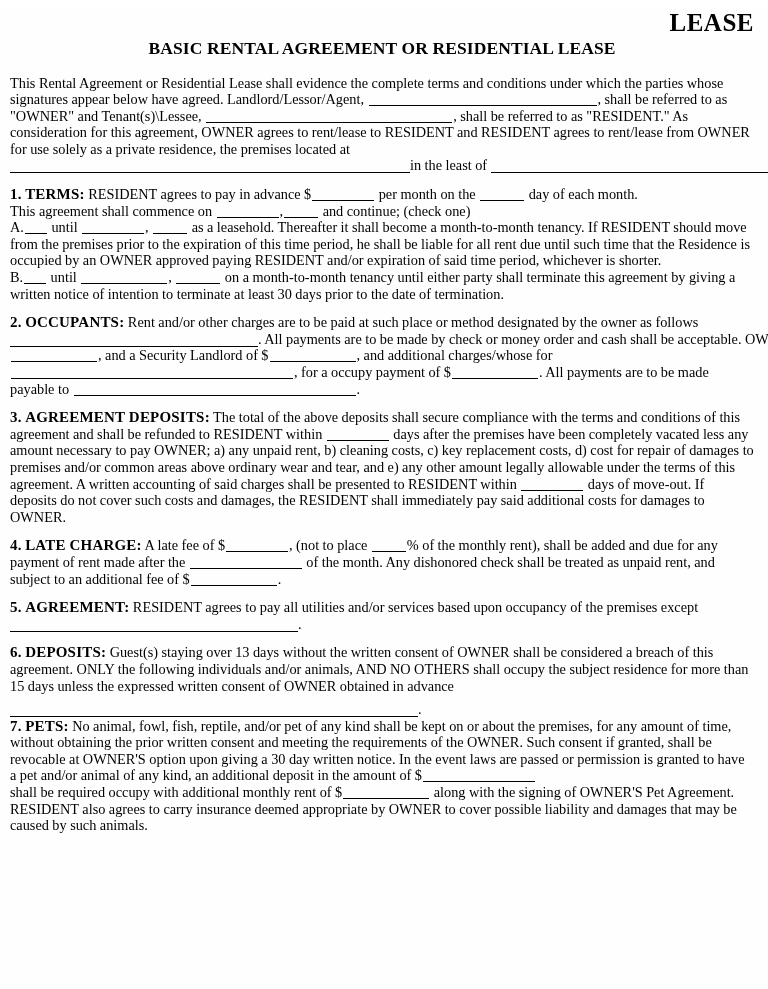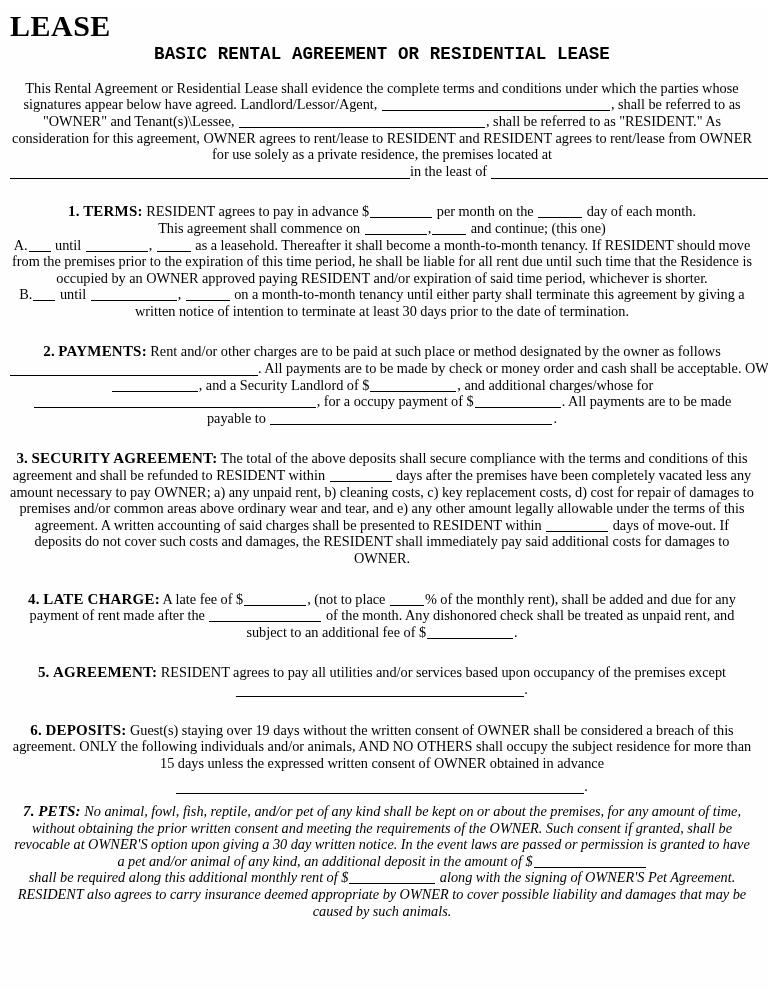--- a/index.html
+++ b/index.html
@@ -19,48 +19,48 @@
     position: relative;
     width: 768px;
     height: 989px;
     background: #fefefe;
     box-sizing: border-box;
     padding: 0 14px 0 10px;
   }
 
   
   .title-main {
-    text-align: left;
-    font-size: 30px;
+    text-align: right;
+    font-size: 25px;
     font-weight: bold;
     letter-spacing: 0.5px;
     line-height: 1.05;
     margin: 10px 0 0 0;
     font-family: "Liberation Serif", "DejaVu Serif", serif;
   }
   .title-sub {
     text-align: center;
     font-size: 17.5px;
     font-weight: bold;
     letter-spacing: 0.1px;
     line-height: 1.1;
     margin: 3px 0 0 0;
-    font-family: Liberation Mono, monospace;
+    font-family: Liberation Serif, serif;
   }
 
   
   .block {
     font-size: 14.3px;
     line-height: 16.6px;
-    text-align: center;
+    text-align: left;
     margin: 0;
     word-spacing: -0.1px;
   }
   .preamble { margin-top: 16px; }
-  .sec { margin-top: 24px; }
+  .sec { margin-top: 12px; }
 
   .heading {
     font-weight: bold;
     font-size: 15px;
     letter-spacing: 0.2px;
   }
 
   
   .fill {
     display: inline-block;
@@ -112,46 +112,46 @@
 
   <div class="block sec">
     <span class="heading">1.</span>
     <span class="heading">TERMS:</span>
     <span>RESIDENT agrees to pay in advance $</span><span class="fill u-m"></span>
     <span>per month on the</span>
     <span class="fill u-s"></span>
     <span>day of each month.</span><br>
     <span>This agreement shall commence on</span>
     <span class="fill u-m"></span><span>,</span><span class="fill u-xs"></span>
-    <span>and continue; (this one)</span><br>
+    <span>and continue; (check one)</span><br>
     <span>A.</span><span class="fill u-xxs"></span>
     <span>until</span>
     <span class="fill u-m"></span><span>,</span>
     <span class="fill u-xs"></span>
     <span>as a leasehold. Thereafter it shall become a month-to-month tenancy. If RESIDENT should move from the premises prior to the expiration of this time period, he shall be liable for all rent due until such time that the Residence is occupied by an OWNER approved paying RESIDENT and/or expiration of said time period, whichever is shorter.</span><br>
     <span>B.</span><span class="fill u-xxs"></span>
     <span>until</span>
     <span class="fill u-l"></span><span>,</span>
     <span class="fill u-s"></span>
     <span>on a month-to-month tenancy until either party shall terminate this agreement by giving a written notice of intention to terminate at least 30 days prior to the date of termination.</span>
   </div>
 
   <div class="block sec">
     <span class="heading">2.</span>
-    <span class="heading">PAYMENTS:</span>
+    <span class="heading">OCCUPANTS:</span>
     <span>Rent and/or other charges are to be paid at such place or method designated by the owner as follows</span>
     <span class="rule-row"><span class="rule-seg seg-pay"></span><span>. All payments are to be made by check or money order and cash shall be acceptable. OWNER acknowledges receipt of the First Month's rent of $</span></span>
     <span class="fill u-l"></span><span>, and a Security Landlord of $</span><span class="fill u-l"></span><span>, and additional charges/whose for</span>
     <span class="fill u-5xl"></span><span>, for a occupy payment of $</span><span class="fill u-l"></span><span>. All payments are to be made payable to</span>
     <span class="fill u-5xl"></span><span>.</span>
   </div>
 
   <div class="block sec">
     <span class="heading">3.</span>
-    <span class="heading">SECURITY AGREEMENT:</span>
+    <span class="heading">AGREEMENT DEPOSITS:</span>
     <span>The total of the above deposits shall secure compliance with the terms and conditions of this agreement and shall be refunded to RESIDENT within</span>
     <span class="fill u-m"></span>
     <span>days after the premises have been completely vacated less any amount necessary to pay OWNER; a) any unpaid rent, b) cleaning costs, c) key replacement costs, d) cost for repair of damages to premises and/or common areas above ordinary wear and tear, and e) any other amount legally allowable under the terms of this agreement. A written accounting of said charges shall be presented to RESIDENT within</span>
     <span class="fill u-m"></span>
     <span>days of move-out. If deposits do not cover such costs and damages, the RESIDENT shall immediately pay said additional costs for damages to OWNER.</span>
   </div>
 
   <div class="block sec">
     <span class="heading">4.</span>
     <span class="heading">LATE CHARGE:</span>
@@ -164,25 +164,25 @@
   <div class="block sec">
     <span class="heading">5.</span>
     <span class="heading">AGREEMENT:</span>
     <span>RESIDENT agrees to pay all utilities and/or services based upon occupancy of the premises except</span>
     <span class="rule-row"><span class="rule-seg seg-util"></span><span>.</span></span>
   </div>
 
   <div class="block sec">
     <span class="heading">6.</span>
     <span class="heading">DEPOSITS:</span>
-    <span>Guest(s) staying over 19 days without the written consent of OWNER shall be considered a breach of this agreement. ONLY the following individuals and/or animals, AND NO OTHERS shall occupy the subject residence for more than 15 days unless the expressed written consent of OWNER obtained in advance</span>
+    <span>Guest(s) staying over 13 days without the written consent of OWNER shall be considered a breach of this agreement. ONLY the following individuals and/or animals, AND NO OTHERS shall occupy the subject residence for more than 15 days unless the expressed written consent of OWNER obtained in advance</span>
     <span class="rule-row" style="margin-top:7px;"><span class="rule-seg seg-occ"></span><span>.</span></span>
   </div>
 
-  <div class="block sec" style="margin-top:8px;font-style:italic;">
+  <div class="block sec" style="margin-top:0;">
     <span class="heading">7.</span>
     <span class="heading">PETS:</span>
     <span>No animal, fowl, fish, reptile, and/or pet of any kind shall be kept on or about the premises, for any amount of time, without obtaining the prior written consent and meeting the requirements of the OWNER. Such consent if granted, shall be revocable at OWNER'S option upon giving a 30 day written notice. In the event laws are passed or permission is granted to have a pet and/or animal of any kind, an additional deposit in the amount of $</span><span class="fill u-xl"></span><br>
-    <span>shall be required along this additional monthly rent of $</span><span class="fill u-l"></span>
+    <span>shall be required occupy with additional monthly rent of $</span><span class="fill u-l"></span>
     <span>along with the signing of OWNER'S Pet Agreement. RESIDENT also agrees to carry insurance deemed appropriate by OWNER to cover possible liability and damages that may be caused by such animals.</span>
   </div>
 
 </div>
 
 </body></html>

